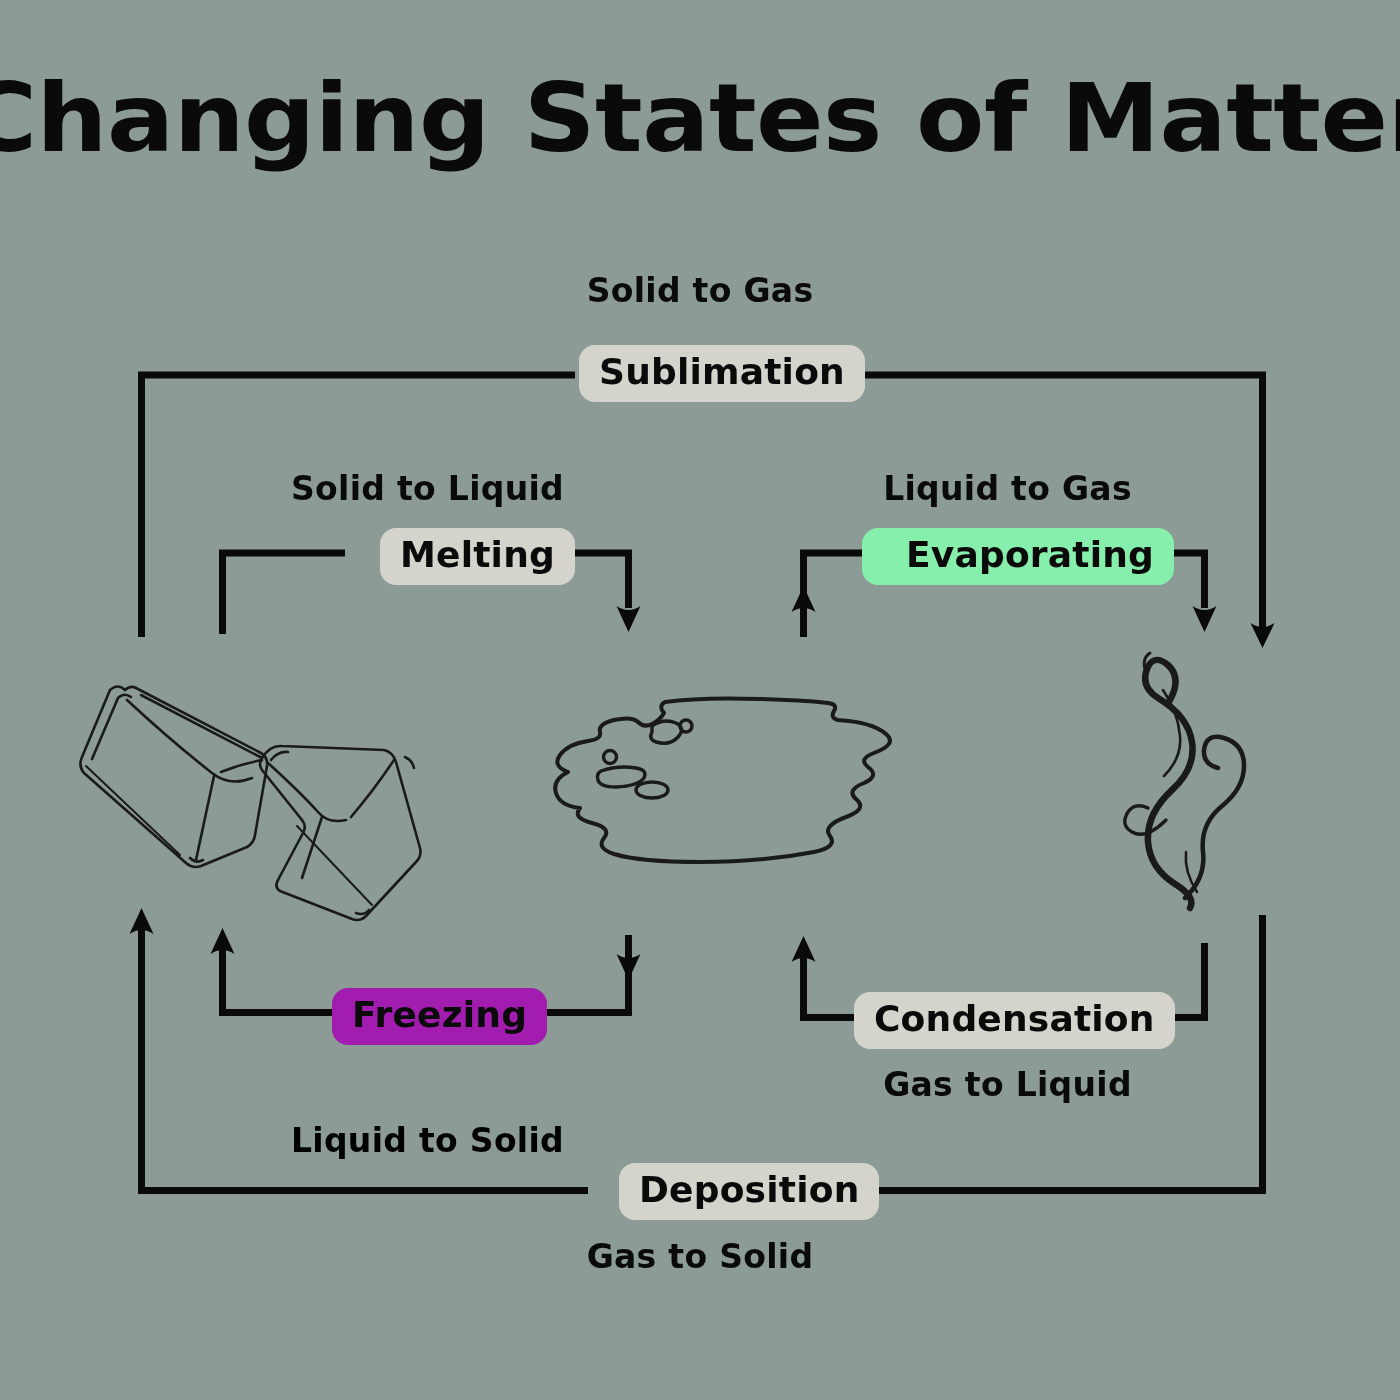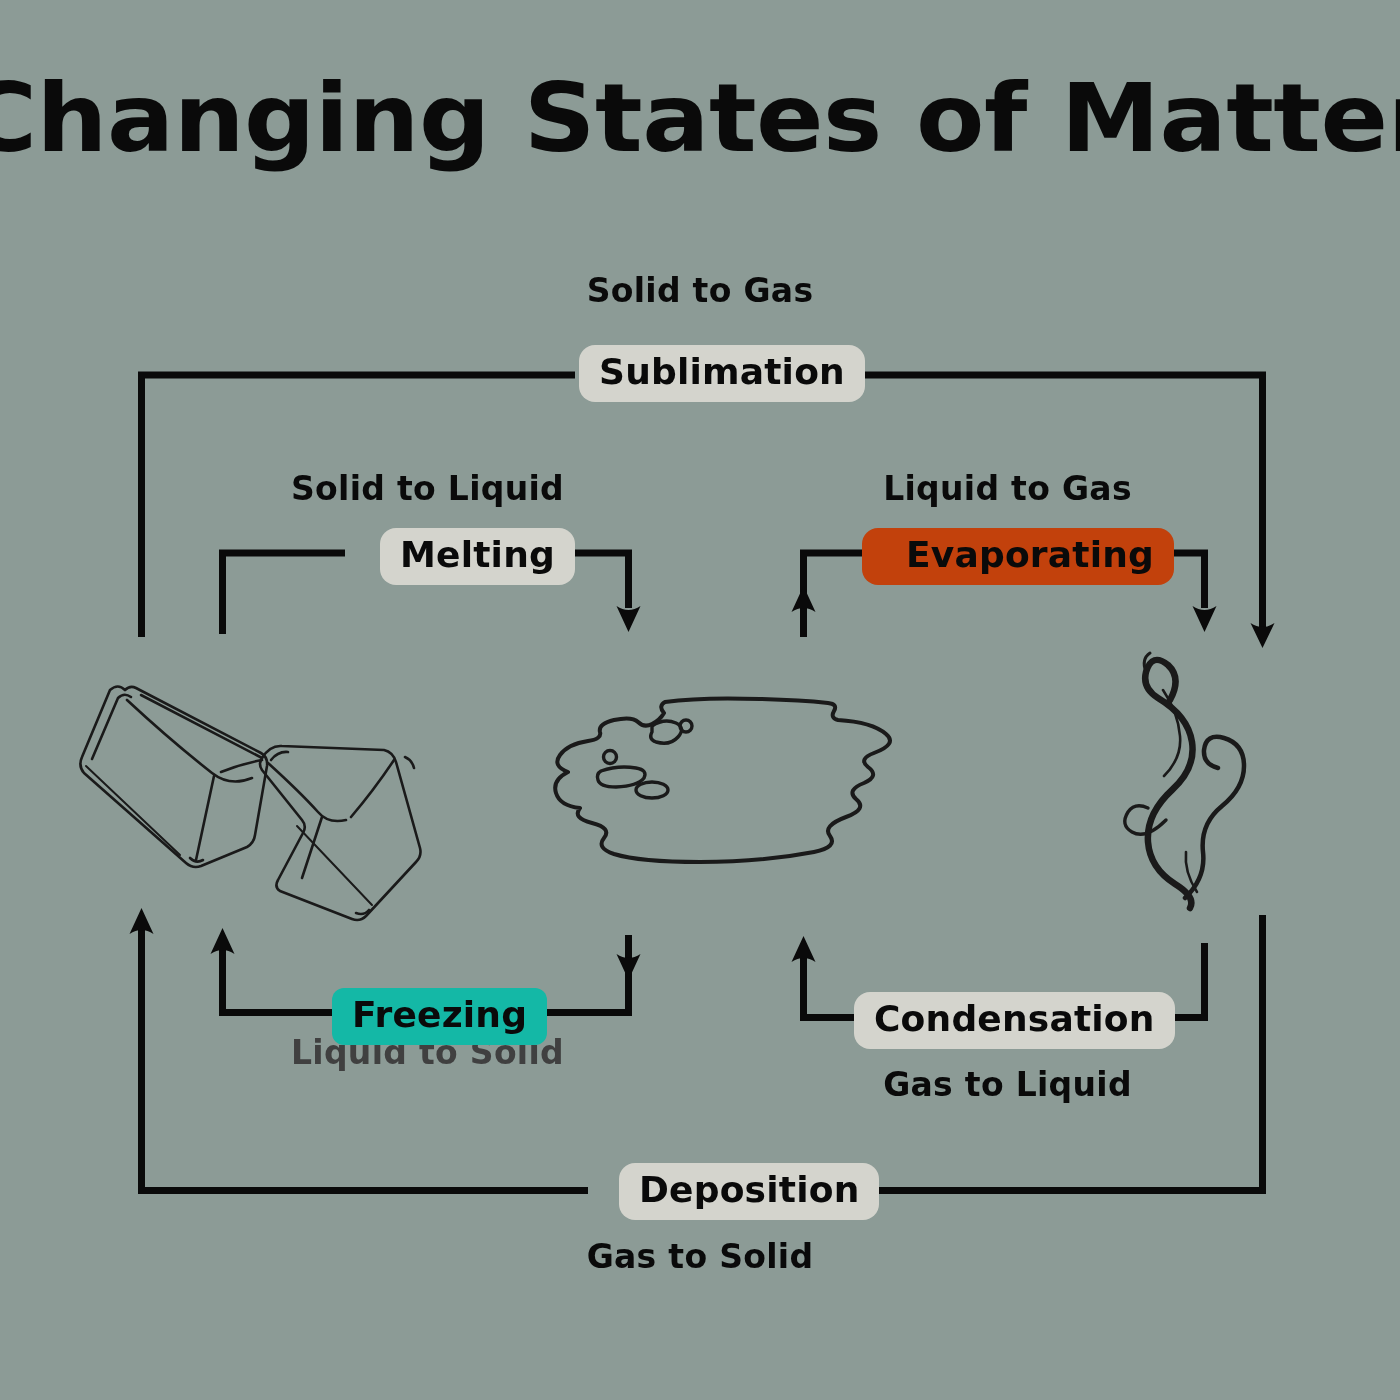--- a/index.html
+++ b/index.html
@@ -239,31 +239,31 @@
       <path d="M1197 892 Q1184 872 1186 852" stroke-width="2.6"></path>
     </g>
   </svg>
 
   <div class="caption" style="left: 0px; top: 274px; width: 1400px; color: rgb(10, 10, 10);">Solid to Gas</div>
 
   <div class="caption" style="left: 155px; top: 472px; width: 545px; color: rgb(10, 10, 10);">Solid to Liquid</div>
 
   <div class="caption" style="left: 735px; top: 472px; width: 545px; color: rgb(10, 10, 10);">Liquid to Gas</div>
 
-  <div class="caption" style="left: 155px; top: 1036px; width: 545px; color: #404040;">Liquid to Solid</div>
+  <div class="caption" style="left: 155px; top: 1124px; width: 545px; color: #000000;">Liquid to Solid</div>
 
   <div class="caption" style="left: 0px; top: 1240px; width: 1400px; color: rgb(10, 10, 10);">Gas to Solid</div>
 
   <div class="caption" style="left: 735px; top: 1068px; width: 545px; color: rgb(10, 10, 10);">Gas to Liquid</div>
 
   <div class="pill" style="left: 579px; top: 345px; background: rgb(212, 212, 205); color: rgb(10, 10, 10);">Sublimation</div>
 
   <div class="pill" style="left: 332px; top: 528px; background: rgb(212, 212, 205); color: rgb(10, 10, 10); margin-left: 48px;">Melting</div>
 
-  <div class="pill" style="left: 862px; top: 528px; background: #c2410c; color: rgb(10, 10, 10); padding-left: 44px;">Evaporating</div>
-
-  <div class="pill" style="left: 332px; top: 988px; background: #14b8a6; color: rgb(10, 10, 10); border-radius: 12px;">Freezing</div>
+  <div class="pill" style="left: 862px; top: 528px; background: #86efac; color: rgb(10, 10, 10); padding-left: 44px;">Evaporating</div>
+
+  <div class="pill" style="left: 332px; top: 988px; background: #a21caf; color: rgb(10, 10, 10);">Freezing</div>
 
   <div class="pill" style="left: 854px; top: 992px; background: rgb(212, 212, 205); color: rgb(10, 10, 10);">Condensation</div>
 
   <div class="pill" style="left: 589px; top: 1163px; background: rgb(212, 212, 205); color: rgb(10, 10, 10); margin-left: 30px;">Deposition</div>
 
 </div>
 
 </body></html>

